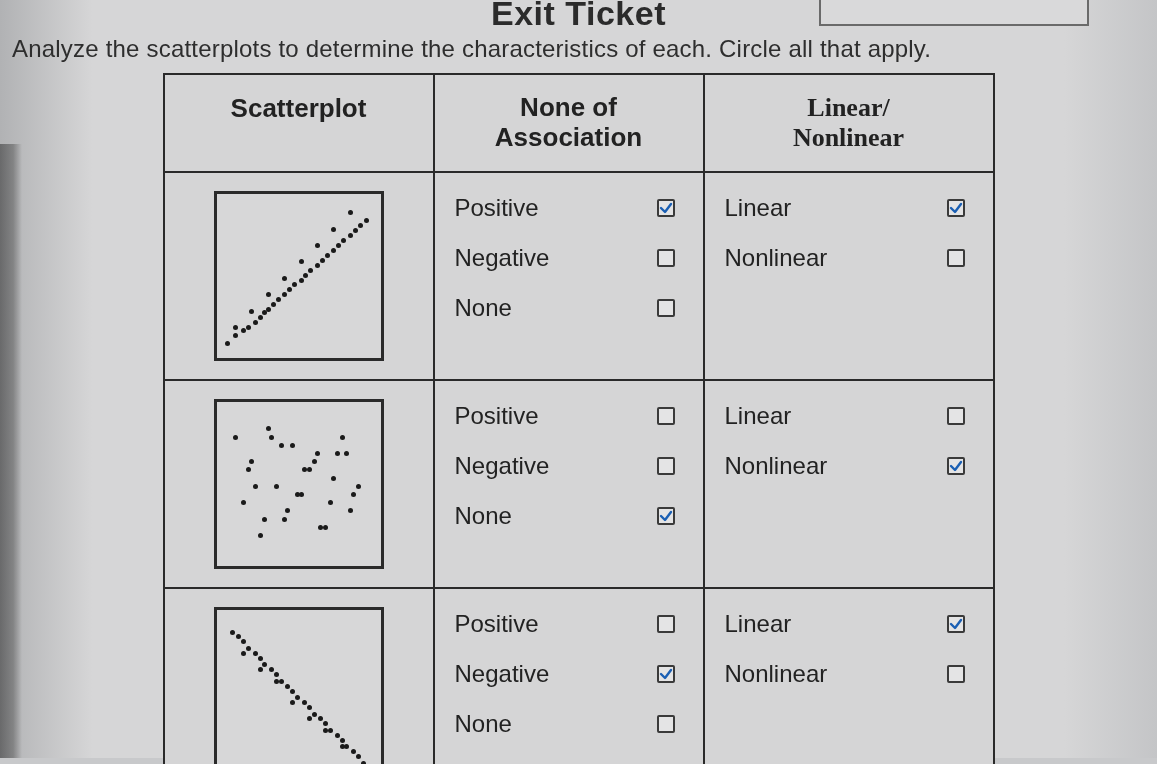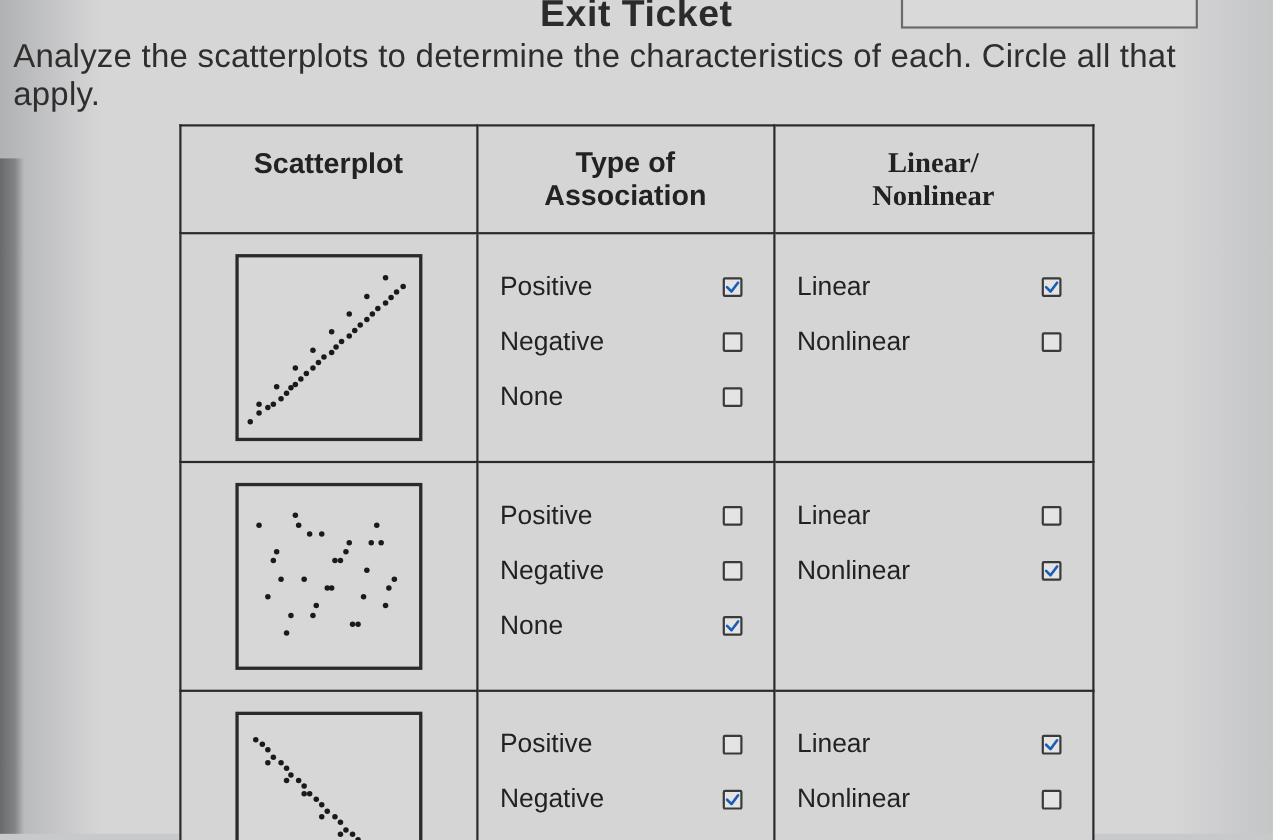--- a/index.html
+++ b/index.html
@@ -30,36 +30,36 @@
   .input-box {
     position: absolute;
     top: -4px;
     right: 68px;
     width: 270px;
     height: 36px;
     border: 2px solid #6a6a6a;
     background: #d9d9da;
   }
   .instruction {
-    font-size: 30px;
+    font-size: 24px;
     color: #2e2e2e;
     padding: 2px 10px 10px 12px;
     letter-spacing: 0.2px;
   }
   .table-wrap {
     display: flex;
     justify-content: center;
   }
   table {
     border-collapse: collapse;
     background: #d5d5d6;
   }
   th, td {
     border: 2px solid #2a2a2a;
-    padding: 23px 18px;
+    padding: 10px 18px;
     vertical-align: top;
   }
   th {
     text-align: center;
     font-size: 26px;
     font-weight: 800;
     color: #222;
     padding: 18px 18px;
   }
   .col-scatter { width: 270px; }
@@ -121,21 +121,21 @@
   <div class="left-dark"></div>
   <div class="title">Exit Ticket</div>
   <div class="input-box"></div>
   <div class="instruction">Analyze the scatterplots to determine the characteristics of each. Circle all that apply.</div>
 
   <div class="table-wrap">
     <table>
       <thead>
         <tr>
           <th class="col-scatter"><span>Scatterplot</span></th>
-          <th class="col-type"><span style="white-space:pre-line;display:inline-block;line-height:1.15">Type of
+          <th class="col-type"><span style="white-space:pre-line;display:inline-block;line-height:1.15">None of
 Association</span></th>
           <th class="col-lin"><span style="white-space:pre-line;display:inline-block;line-height:1.15">Linear/
 Nonlinear</span></th>
         </tr>
       </thead>
       <tbody>
 
         <tr>
           <td class="plot-cell">
             <div class="plot-box">

